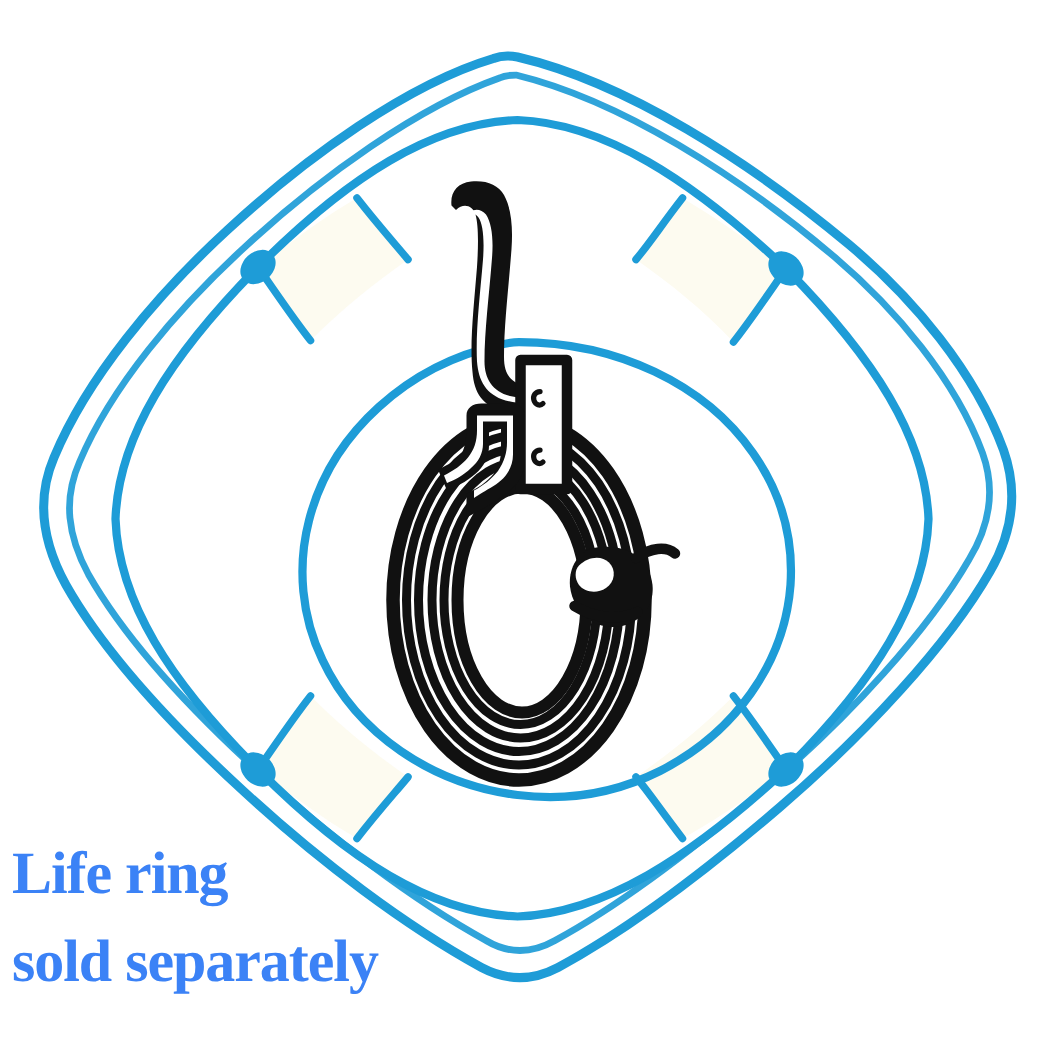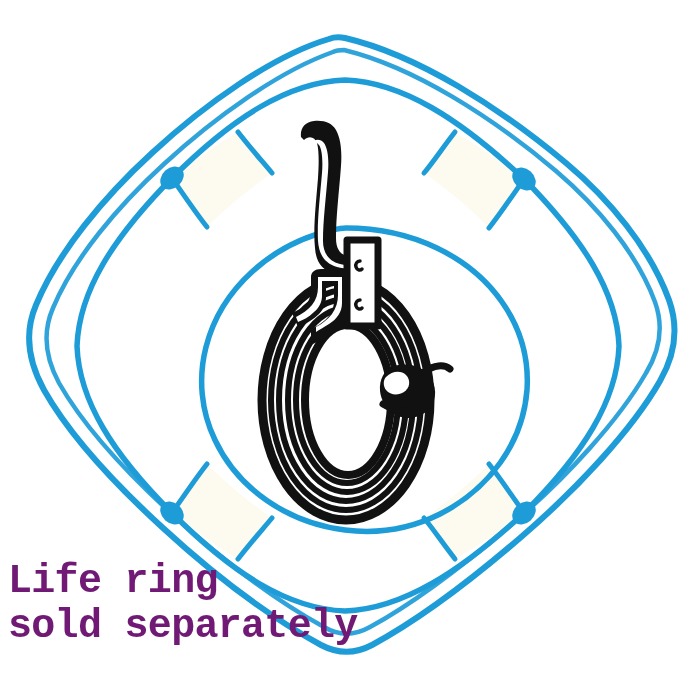--- a/index.html
+++ b/index.html
@@ -28,29 +28,29 @@
   .caption-block {
     position: absolute;
     left: 8px;
     top: 561px;
     width: 330px;
     line-height: 1.06;
     -webkit-font-smoothing: antialiased;
   }
   .caption-line {
     display: block;
-    font-family: Liberation Mono, monospace;
+    font-family: Liberation Serif, serif;
     font-weight: bold;
     font-size: 40px;
     letter-spacing: -0.7px;
-    color: #701a75;
+    color: #3b82f6;
     white-space: nowrap;
   }
   .caption-line + .caption-line {
-    margin-top: 3px;
+    margin-top: 17px;
   }
 </style>
 </head>
 <body>
 
 <div id="stage">
 
   <svg id="artboard" viewBox="0 0 692 692" xmlns="http://www.w3.org/2000/svg">
 
     <defs>

